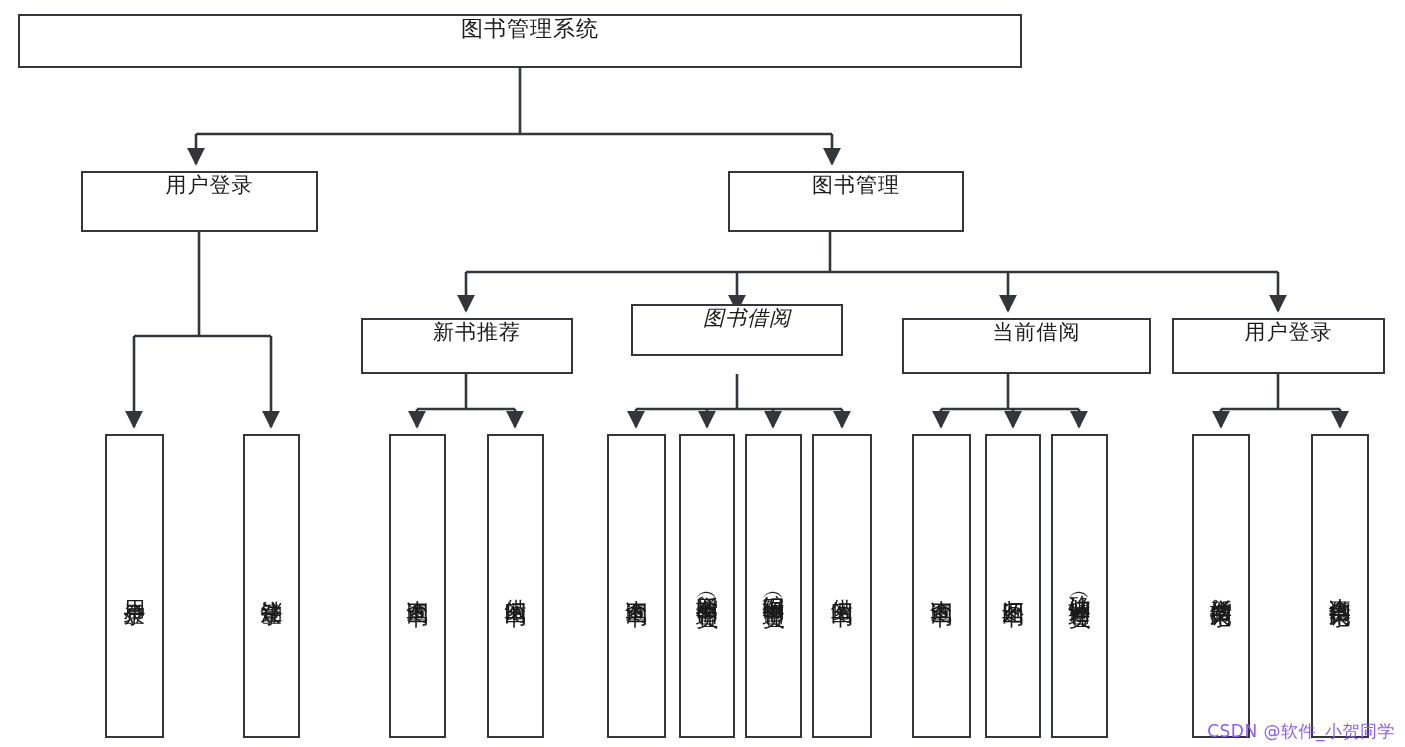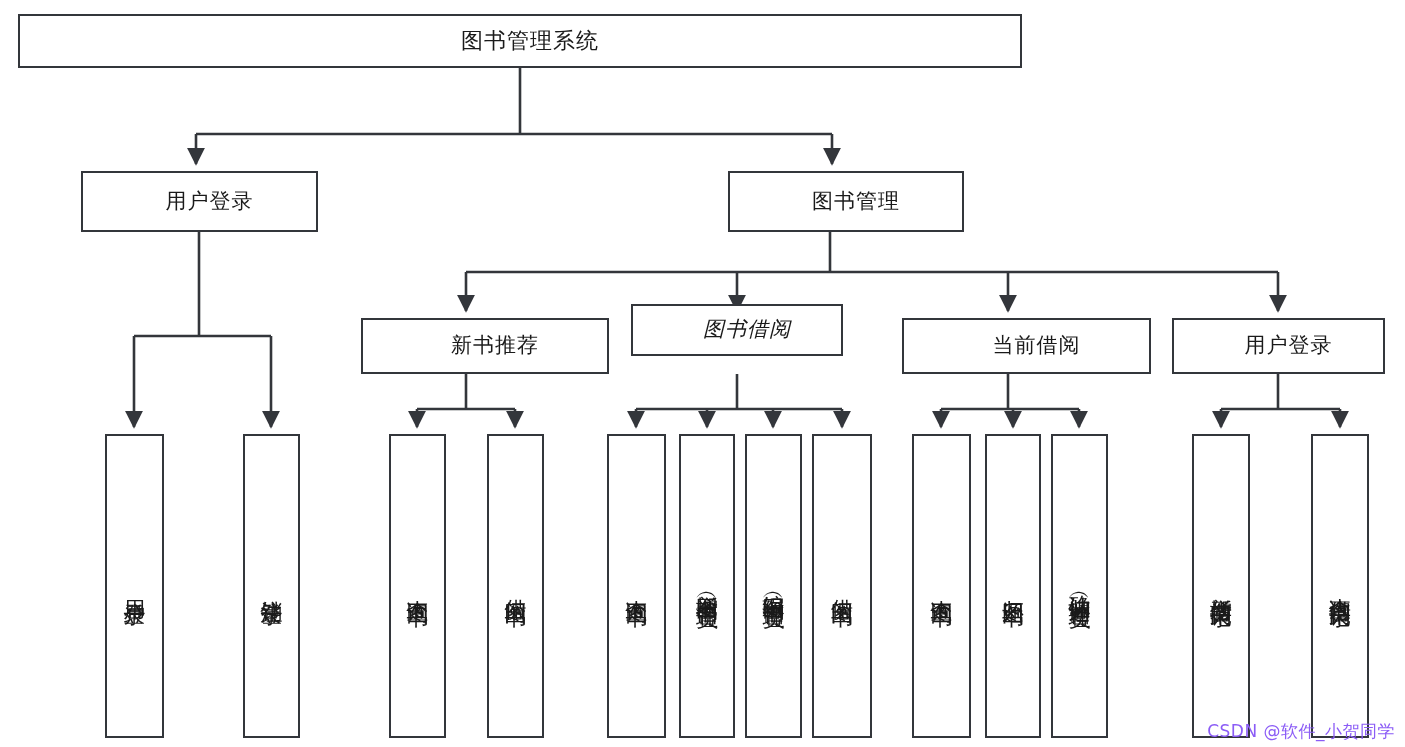--- a/index.html
+++ b/index.html
@@ -12,21 +12,20 @@
   }
   #canvas{position:absolute;left:0;top:0;width:1405px;height:747px;}
   #svg-layer{position:absolute;left:0;top:0;width:1405px;height:747px;}
 
   .node{
     position:absolute;
     box-sizing:border-box;
     background:#ffffff;
     border:2.5px solid #33363b;
     display:flex;
-    align-items:center;
     justify-content:center;
     color:#1a1a1a;
     z-index:3;
     padding-left:20px;
   }
   .node.h-label{
     font-size:21px;
     letter-spacing:1px;
     line-height:1.2;
   }
@@ -115,21 +114,21 @@
   <div id="nodes">
       <div class="node h-label root" style="left: 18px; top: 14px; width: 1004px; height: 54px;">
         <span>图书管理系统</span>
       </div>
       <div class="node h-label level2" style="left: 81px; top: 171px; width: 237px; height: 61px;">
         <span>用户登录</span>
       </div>
       <div class="node h-label level2" style="left: 728px; top: 171px; width: 236px; height: 61px;">
         <span>图书管理</span>
       </div>
-      <div class="node h-label level3" style="left: 361px; top: 318px; width: 248px; height: 56px;">
+      <div class="node h-label level3" style="left: 361px; top: 318px; width: 212px; height: 56px;">
         <span>新书推荐</span>
       </div>
       <div class="node h-label level3" style="left: 631px; top: 304px; width: 212px; height: 52px; font-style: italic;">
         <span>图书借阅</span>
       </div>
       <div class="node h-label level3" style="left: 902px; top: 318px; width: 249px; height: 56px;">
         <span>当前借阅</span>
       </div>
       <div class="node h-label level3" style="left: 1172px; top: 318px; width: 213px; height: 56px;">
         <span>用户登录</span>

